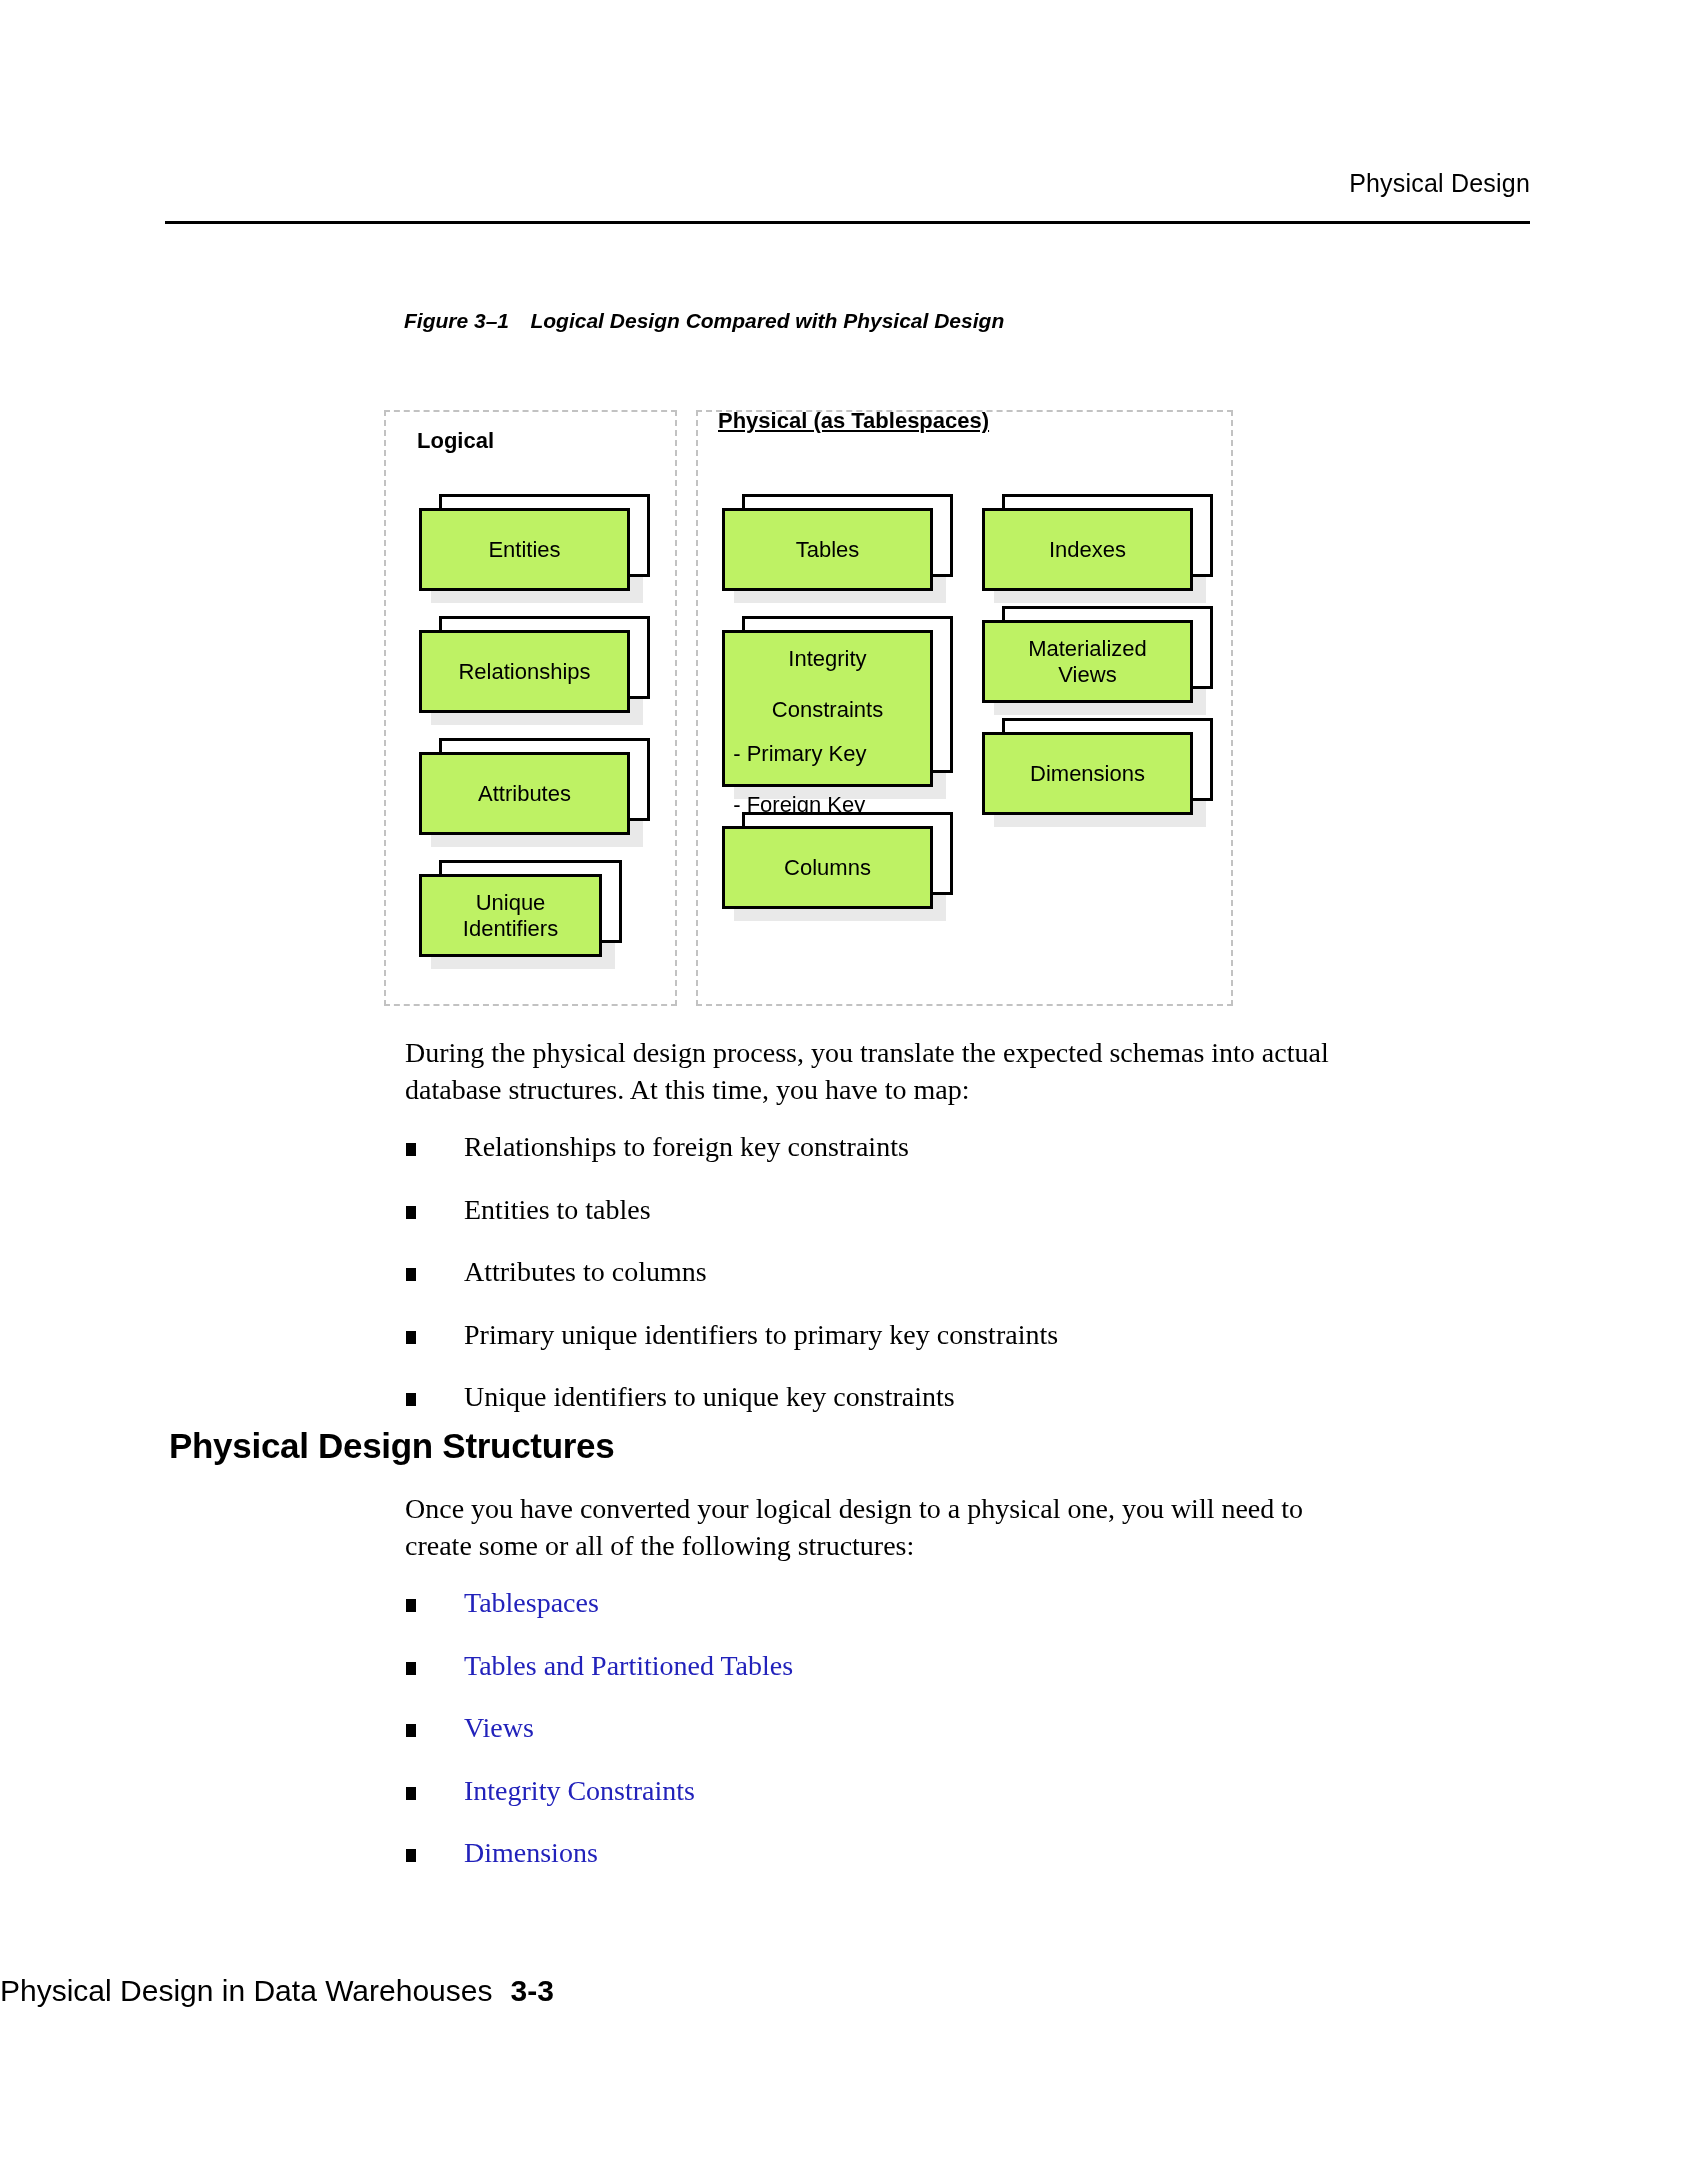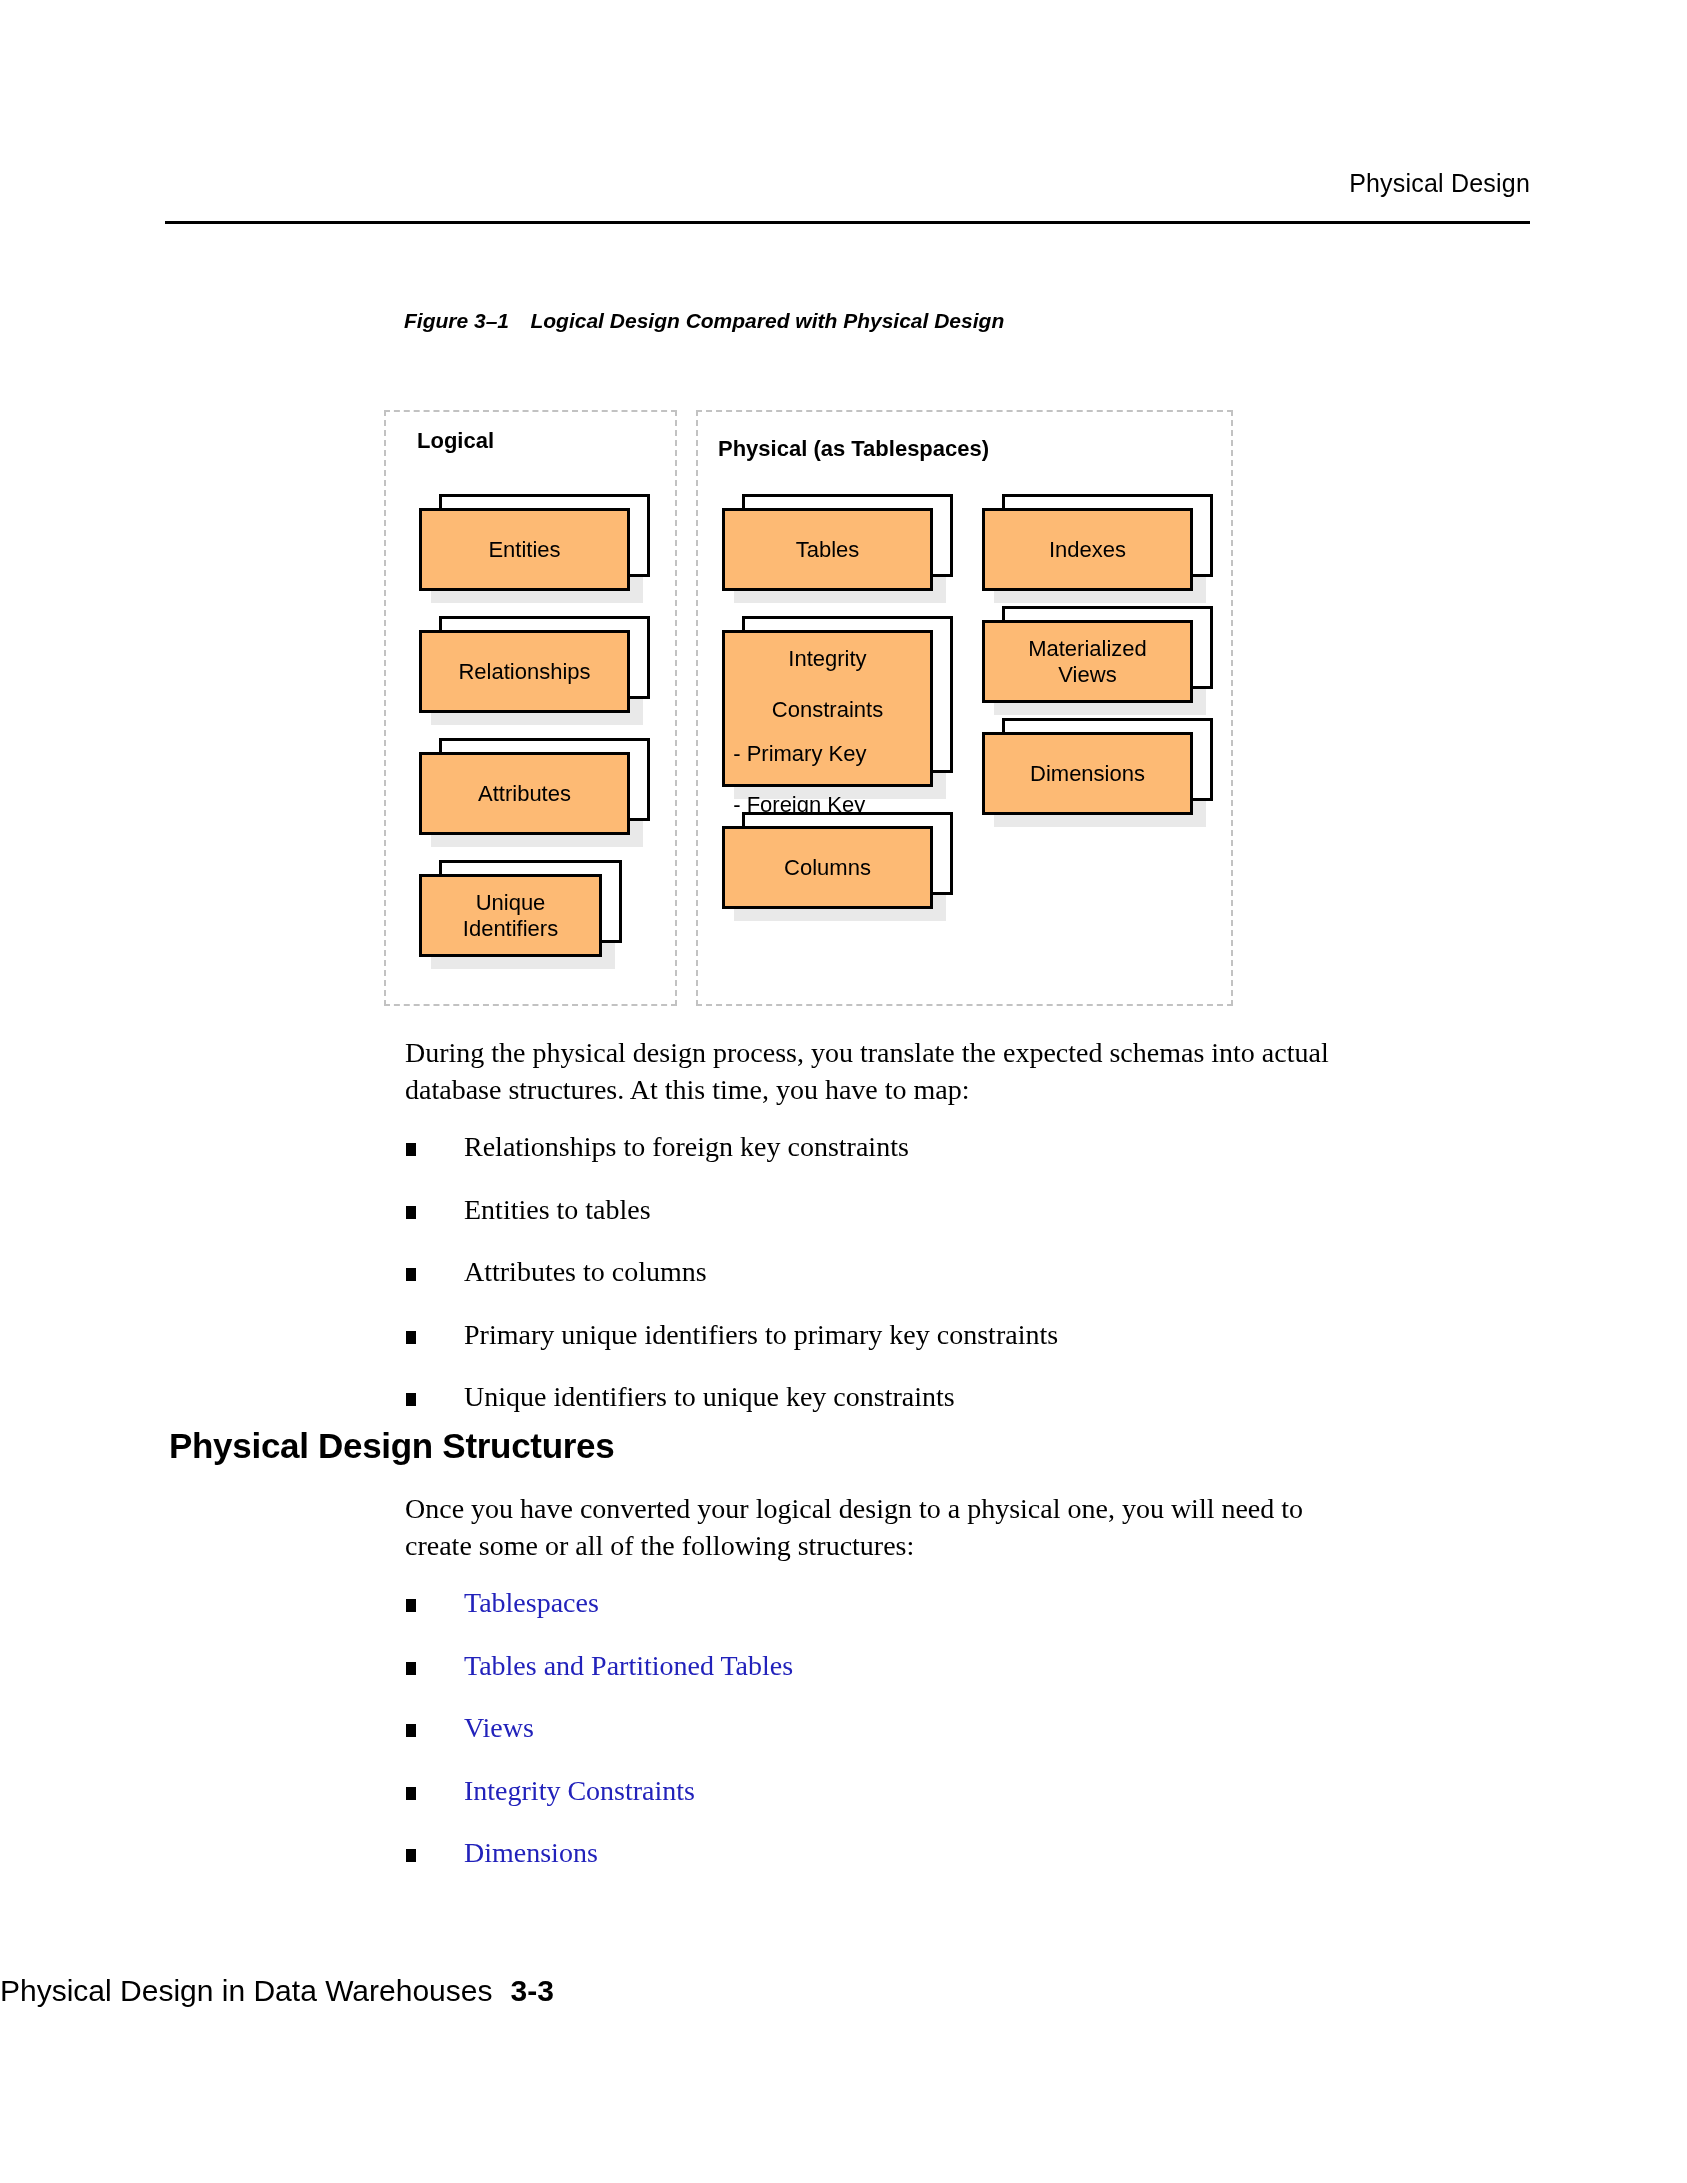--- a/index.html
+++ b/index.html
@@ -49,21 +49,21 @@
   .panel-logical  { left:384px;  top:410px; width:293px;  height:596px; }
   .panel-physical { left:696px;  top:410px; width:537px;  height:596px; }
 
   .panel-label {
     position:absolute;
     font-family:"Liberation Sans", sans-serif;
     font-weight:bold; font-size:22px; color:#000;
     white-space:nowrap;
   }
   .label-logical  { left:417px; top:428px; }
-  .label-physical { left:718px; top:436px; }
+  .label-physical { left:718px; top:408px;text-decoration:underline; }
 
   
   .card {
     position:absolute;
     box-sizing:border-box;
   }
   
   .card .shade {
     position:absolute;
     left:11.5px; top:11.5px; right:-13px; bottom:-11.5px;
@@ -74,21 +74,21 @@
     position:absolute;
     left:20px; top:-14px; right:-20px; bottom:14px;
     background:#ffffff;
     border:3.3px solid #000;
     box-sizing:border-box;
   }
   
   .card .front {
     position:absolute;
     left:0; top:0; right:0; bottom:0;
-    background:#fdba74;
+    background:#bef264;
     border:3.3px solid #000;
     box-sizing:border-box;
     display:flex;
     flex-direction:column;
     align-items:center;
     justify-content:center;
     font-family:"Liberation Sans", sans-serif;
     font-size:22px;
     color:#000;
     line-height:1.16;

